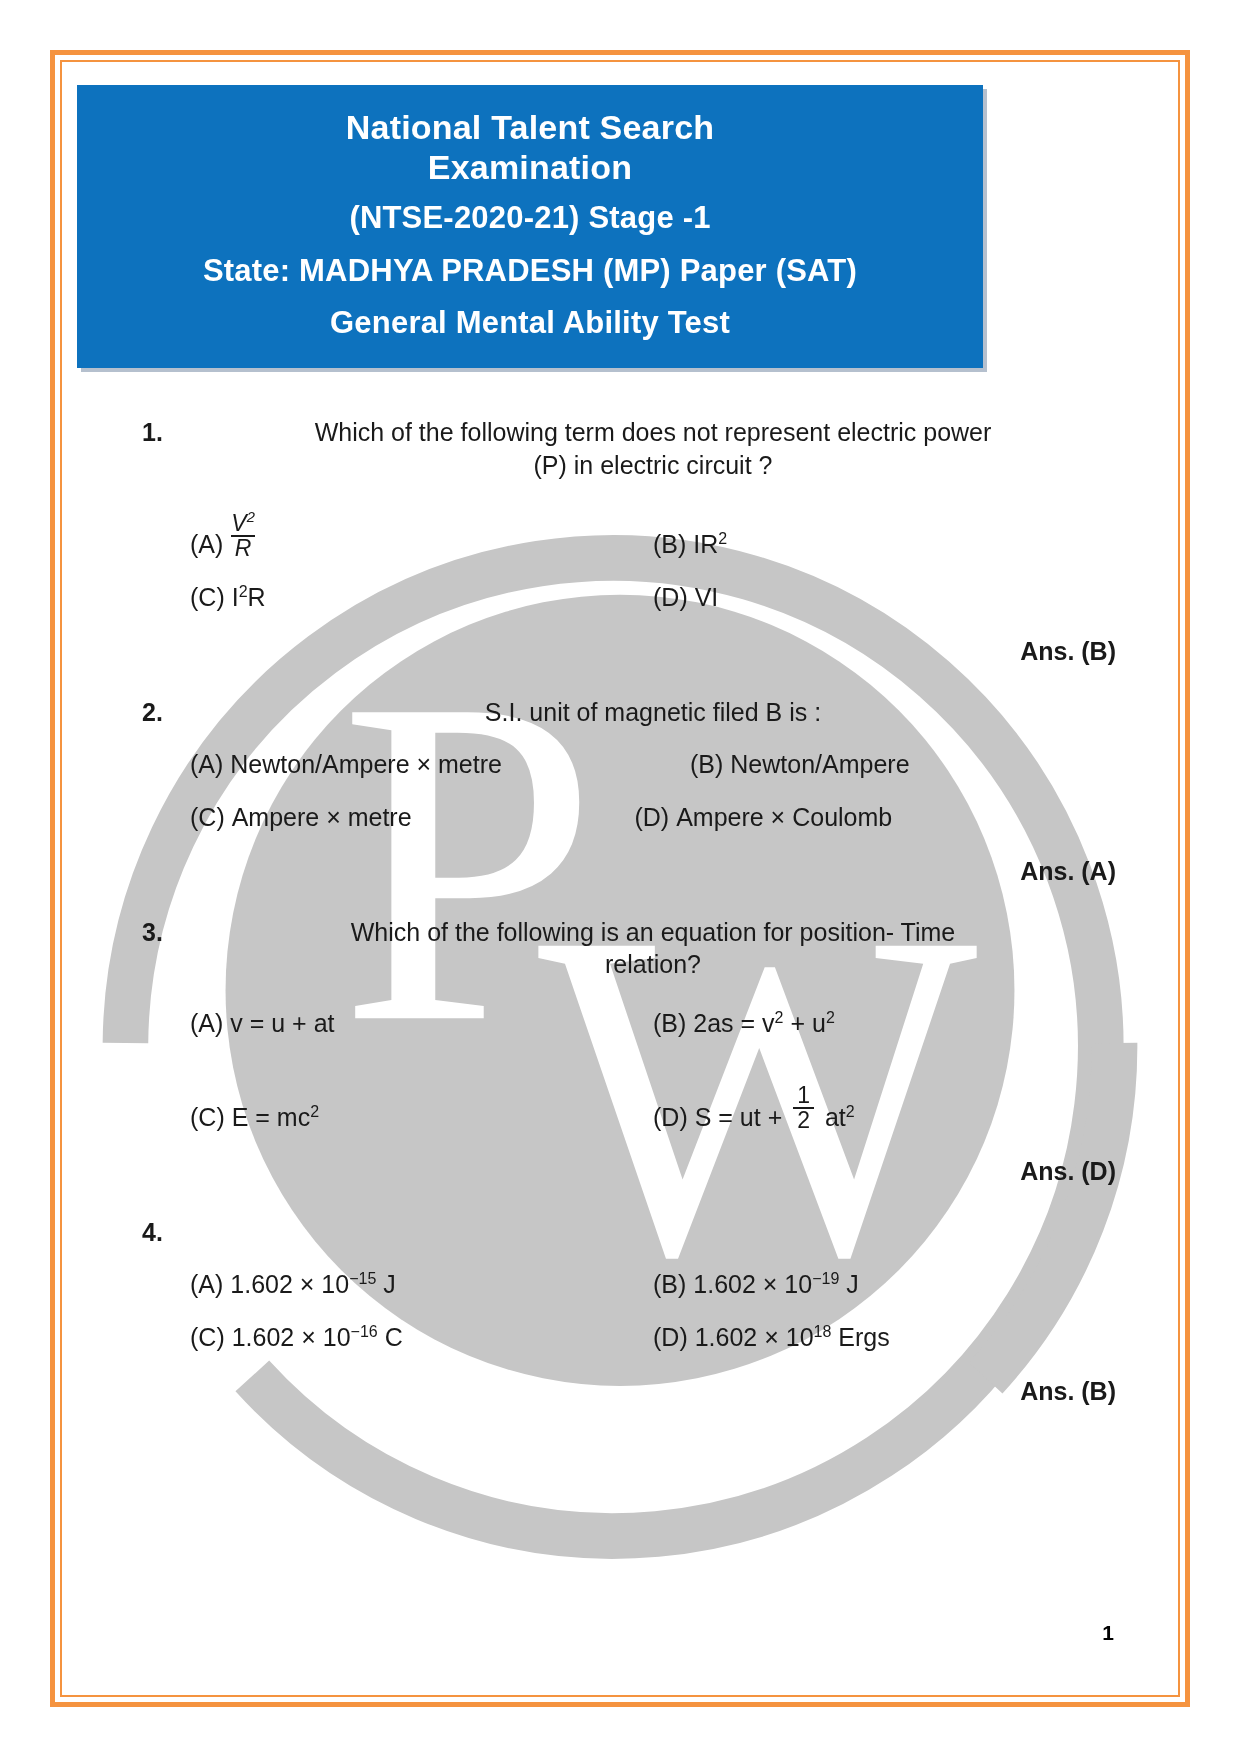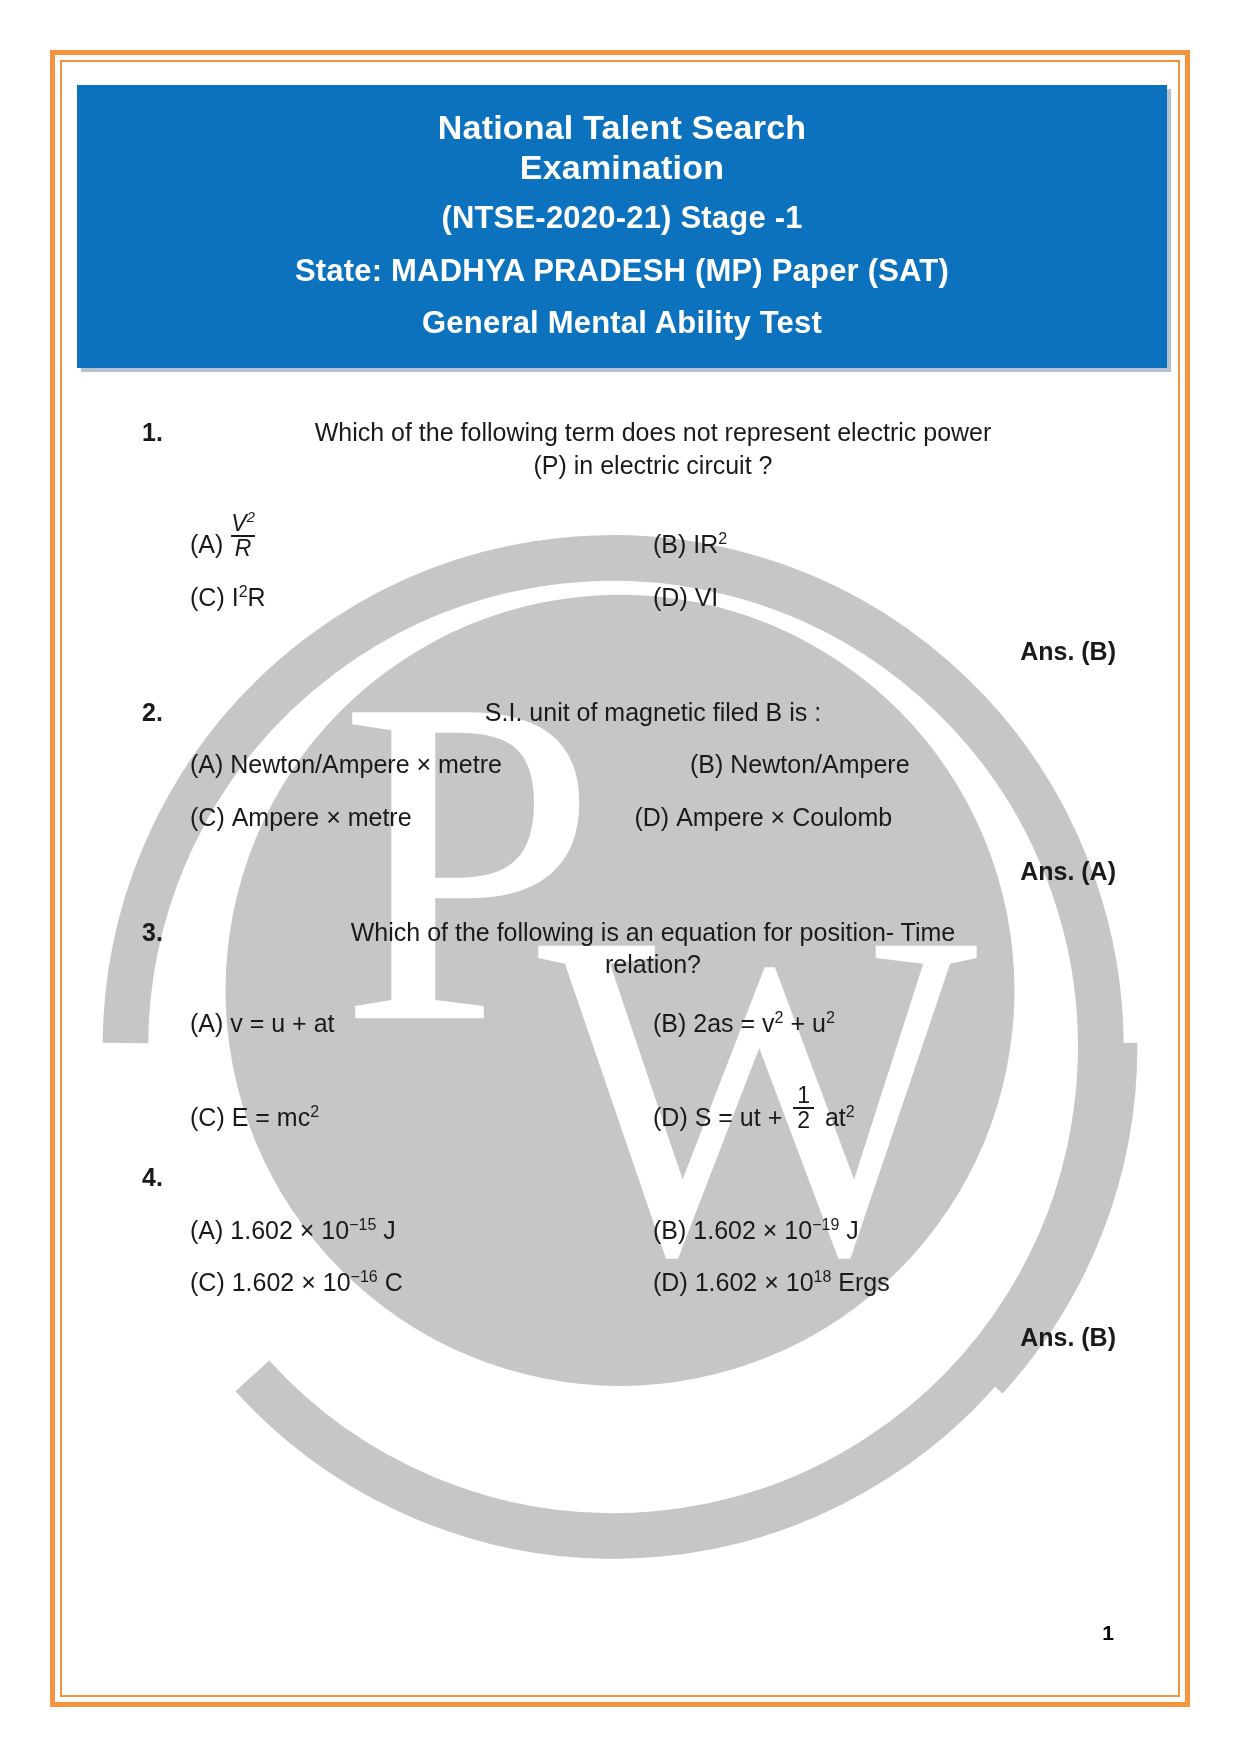--- a/index.html
+++ b/index.html
@@ -54,21 +54,21 @@
     height: 100%;
     pointer-events: none;
     z-index: 0;
   }
 
   
   #header-banner {
     position: absolute;
     left: 13px;
     top: 21px;
-    width: 1090px;
+    width: 906px;
     box-sizing: border-box;
     background: #0D72BE;
     color: #ffffff;
     text-align: center;
     padding: 22px 20px 26px 20px;
     box-shadow: 4px 4px 0 rgba(120,140,165,0.55);
     z-index: 2;
   }
   .hdr-line {
     font-weight: bold;
@@ -290,20 +290,21 @@
           <div class="opt">
             <span class="opt-label">(D)</span>
             <span class="opt-val">&nbsp;<span>S = ut + </span></span>
             <span class="frac upright">
               <span class="num">1</span>
               <span class="den">2</span>
             </span>
             <span class="opt-val"><span> at</span><sup>2</sup></span>
           </div>
         </div>
+        <div class="ans-row">Ans. (D)</div>
       </div>
 
       <div class="q-gap"></div>
 
       <div class="q-block">
         <div class="q-row">
           <div class="q-num">4.</div>
         </div>
         <div class="opt-row">
           <div class="opt">

